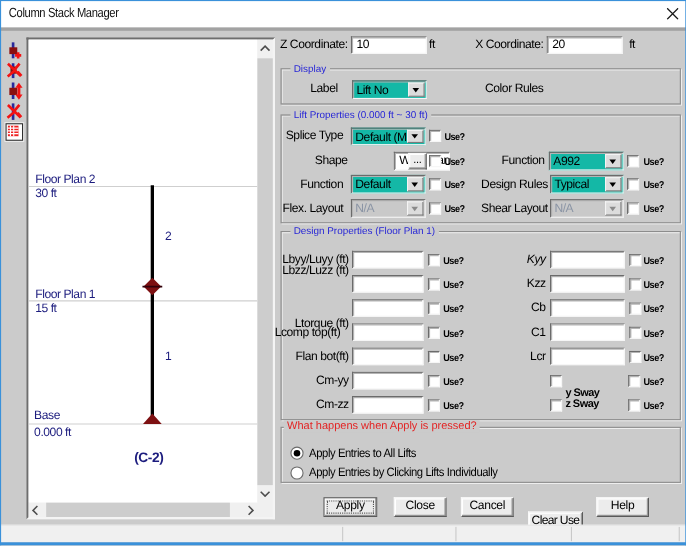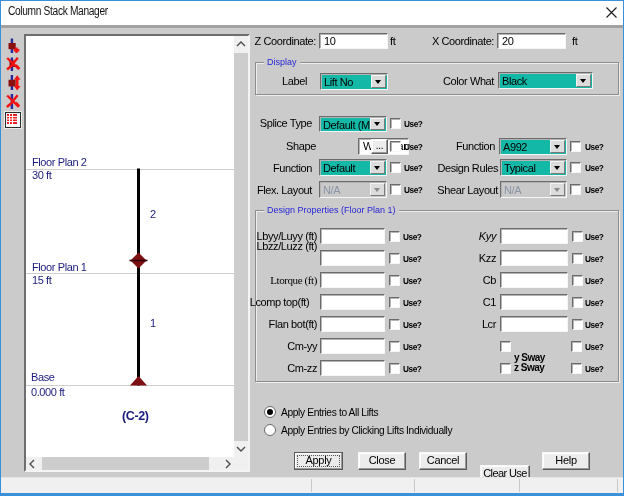--- a/index.html
+++ b/index.html
@@ -116,39 +116,36 @@
   <div class="grp" style="left:255px;top:62px;width:362px;height:31px;">
       <span class="cap">Display</span>
     </div>
   <span class="lab rlab" style="left:270px;top:75px;width:37px;">Label</span>
   <div class="combo" style="left:320px;top:73px;width:68px;height:17px;">
       <span class="txt">Lift No</span>
       <span class="dd">
         <span class="tri"></span>
       </span>
     </div>
-  <span class="lab rlab" style="left:430px;top:75px;width:64px;">Color What</span>
-  <div class="combo" style="left:498px;top:72px;width:95px;height:17px;">
-      <span class="txt">Black</span>
-      <span class="dd">
-        <span class="tri"></span>
-      </span>
-    </div>
-
+  <span class="lab rlab" style="left:430px;top:75px;width:64px;">Color Rules</span>
+
+  <div class="grp" style="left:255px;top:104px;width:362px;height:97px;">
+      <span class="cap">Lift Properties (0.000 ft ~ 30 ft)</span>
+    </div>
   <span class="lab rlab" style="left:246px;top:117px;width:66px;">Splice Type</span>
   <div class="combo" style="left:319px;top:116px;width:68px;height:16px;">
       <span class="txt">Default (Mo</span>
       <span class="dd">
         <span class="tri"></span>
       </span>
     </div>
   <span class="chk" style="left:390px;top:118px;"></span>
   <span class="use" style="left:404px;top:119px;">Use?</span>
 
-  <span class="lab rlab" style="left:276px;top:140px;width:50px;text-align:center;">Shape</span>
+  <span class="lab rlab" style="left:266px;top:140px;width:50px;">Shape</span>
   <div class="tb" style="left:319px;top:138px;width:51px;height:17px;margin-left:39px;">Wide Flan</div>
   <div class="btn" style="left:371px;top:139px;width:17px;height:15px;line-height:11px;font-size:10px;">...</div>
   <span class="chk" style="left:390px;top:141px;"></span>
   <span class="use" style="left:404px;top:142px;">Use?</span>
   <span class="lab rlab" style="left:430px;top:140px;width:65px;">Function</span>
   <div class="combo" style="left:499px;top:138px;width:68px;height:17px;">
       <span class="txt">A992</span>
       <span class="dd">
         <span class="tri"></span>
       </span>
@@ -199,21 +196,21 @@
     </div>
 
   <span class="lab rlab" style="left:242px;top:230px;width:75px;">Lbyy/Luyy (ft)</span>
   <div class="tb" style="left:320px;top:228px;width:65px;height:16px;"></div>
   <span class="chk" style="left:389px;top:231px;"></span>
   <span class="use" style="left:403px;top:232px;">Use?</span>
   <span class="lab rlab" style="left:242px;top:240px;width:75px;">Lbzz/Luzz (ft)</span>
   <div class="tb" style="left:320px;top:250px;width:65px;height:16px;"></div>
   <span class="chk" style="left:389px;top:253px;"></span>
   <span class="use" style="left:403px;top:254px;">Use?</span>
-  <span class="lab rlab" style="left:242px;top:274px;width:75px;font-family:Liberation Serif, serif;">Ltorque (ft)</span>
+  <span class="lab rlab" style="left:242px;top:288px;width:75px;">Ltorque (ft)</span>
   <div class="tb" style="left:320px;top:272px;width:65px;height:16px;"></div>
   <span class="chk" style="left:389px;top:275px;"></span>
   <span class="use" style="left:403px;top:276px;">Use?</span>
   <span class="lab rlab" style="left:242px;top:296px;width:75px;text-align:center;">Lcomp top(ft)</span>
   <div class="tb" style="left:320px;top:294px;width:65px;height:16px;"></div>
   <span class="chk" style="left:389px;top:297px;"></span>
   <span class="use" style="left:403px;top:298px;">Use?</span>
   <span class="lab rlab" style="left:242px;top:318px;width:75px;">Flan bot(ft)</span>
   <div class="tb" style="left:320px;top:316px;width:65px;height:16px;"></div>
   <span class="chk" style="left:389px;top:319px;"></span>
@@ -248,20 +245,23 @@
   <span class="use" style="left:585px;top:320px;">Use?</span>
   <span class="chk" style="left:500px;top:341px;"></span>
   <span style="position:absolute;left:514px;top:352px;font-weight:bold;font-size:10px;letter-spacing:-0.5px;line-height:12px;">y Sway</span>
   <span class="chk" style="left:571px;top:341px;"></span>
   <span class="use" style="left:585px;top:342px;">Use?</span>
   <span class="chk" style="left:500px;top:363px;"></span>
   <span style="position:absolute;left:514px;top:362px;font-weight:bold;font-size:10px;letter-spacing:-0.5px;line-height:12px;">z Sway</span>
   <span class="chk" style="left:571px;top:363px;"></span>
   <span class="use" style="left:585px;top:364px;">Use?</span>
 
+  <div class="grp" style="left:255px;top:388px;width:362px;height:49px;">
+      <span class="cap" style="color:#e32222;font-size:10px;top:-7px;left:2px;">What happens when Apply is pressed?</span>
+    </div>
   <span class="radio sel" style="left:264px;top:406px;"></span>
   <span class="lab" style="left:281px;top:406px;transform:scaleX(0.93);transform-origin:0 0;">Apply Entries to All Lifts</span>
   <span class="radio" style="left:264px;top:424px;"></span>
   <span class="lab" style="left:281px;top:424px;transform:scaleX(0.93);transform-origin:0 0;">Apply Entries by Clicking Lifts Individually</span>
 
   <div class="btn" style="left:294px;top:452px;width:49px;border-color:#5a5a5a;box-shadow:inset -1px -1px 0 #9a9a9a,inset 1px 1px 0 #ffffff,inset 0 0 0 10px #ececec;"><span style="position:absolute;left:2px;top:2px;right:2px;bottom:2px;border:1px dotted #555;"></span>Apply</div>
   <div class="btn" style="left:358px;top:452px;width:48px;">Close</div>
   <div class="btn" style="left:419px;top:452px;width:48px;">Cancel</div>
   <div class="btn" style="left:480px;top:465px;width:50px;letter-spacing:-0.6px;">Clear Use</div>
   <div class="btn" style="left:542px;top:452px;width:48px;">Help</div>

